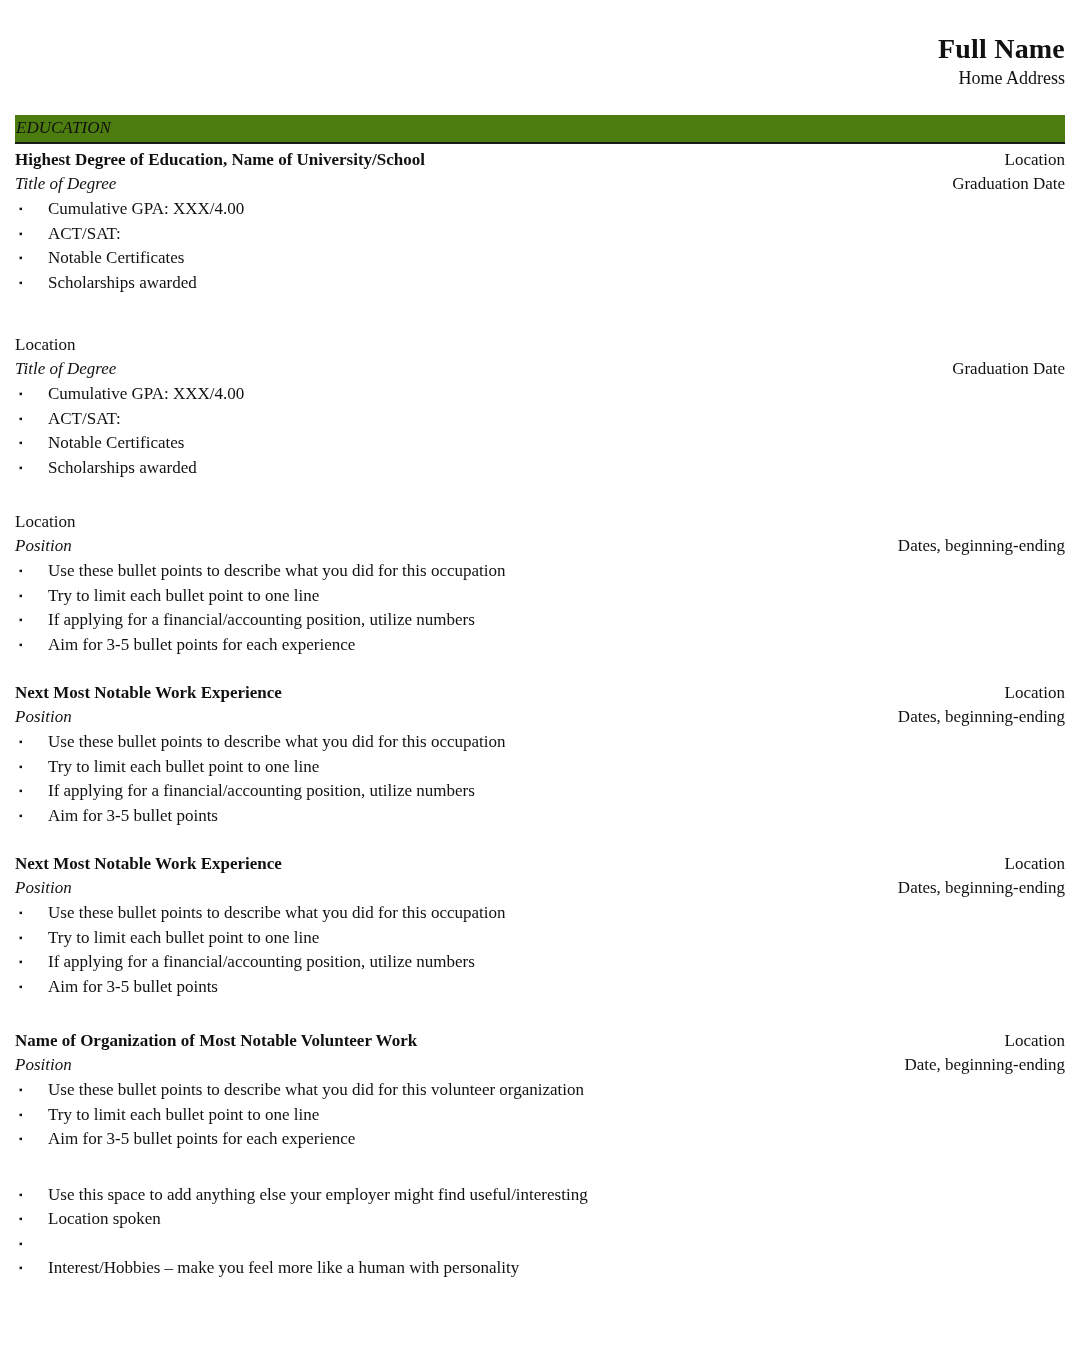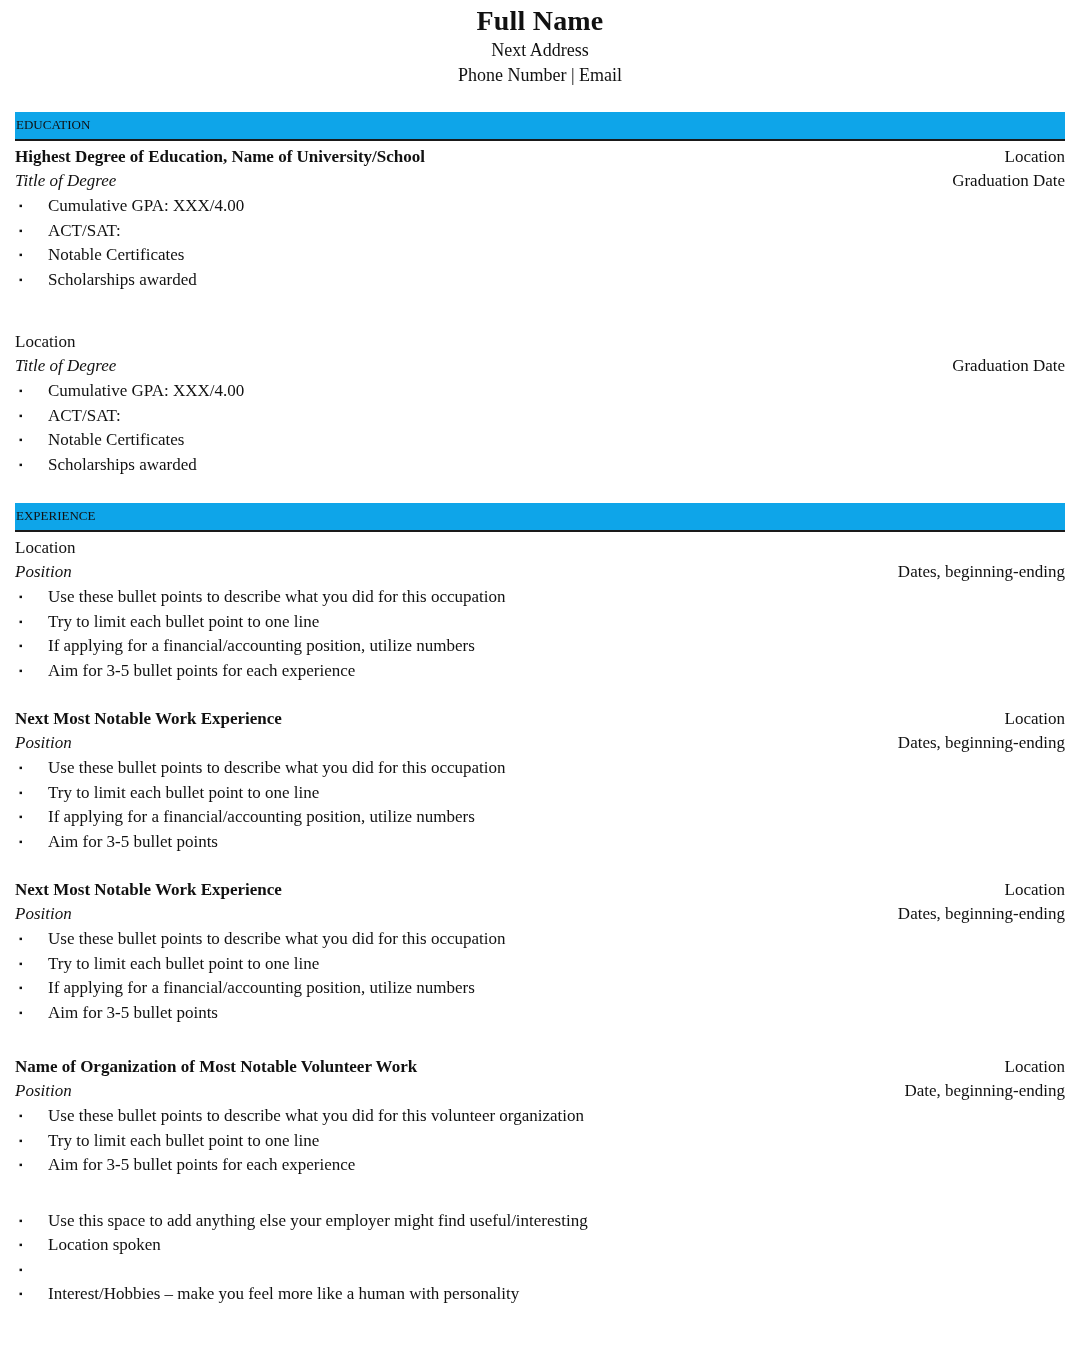--- a/index.html
+++ b/index.html
@@ -12,37 +12,38 @@
     min-height: 1346px;
     box-sizing: border-box;
     padding: 4px 15px 24px 15px;
     font-family: "Liberation Serif", "DejaVu Serif", serif;
     font-size: 17px;
     line-height: 24px;
     color: #111111;
     background: #ffffff;
   }
   
-  .doc-header { text-align: center; }
+  .doc-header { text-align: right; margin-top: 28px; }
   .doc-name {
     font-size: 28px;
     line-height: 34px;
     font-weight: bold;
     letter-spacing: 0.2px;
   }
   .doc-line { font-size: 18px; line-height: 25px; }
   
   .section { margin-top: 26px; }
   .section:first-of-type { margin-top: 24px; }
   .section-title {
-    font-size: 13px;
+    font-size: 17px;
     line-height: 24px;
     padding: 1px 3px 2px 1px;
-    background: #0ea5e9;
+    background: #4d7c0f;
     border-bottom: 2px solid #1a1a1a;
+    font-style: italic;
   }
   .section-entries { padding-top: 4px; }
   
   .entry { margin-bottom: 24px; }
   .entry:last-child { margin-bottom: 0; }
   .entry.gap-after { margin-bottom: 38px; }
   .row {
     display: flex;
     justify-content: space-between;
     align-items: flex-end;
@@ -69,22 +70,21 @@
     box-sizing: border-box;
   }
 </style>
 </head>
 <body>
 
 <div class="page">
 
   <div class="doc-header">
     <div class="doc-name">Full Name</div>
-    <div class="doc-line">Next Address</div>
-    <div class="doc-line">Phone Number | Email</div>
+    <div class="doc-line">Home Address</div>
   </div>
 
   <div id="sections">
     <div class="section">
       <div class="section-title">EDUCATION</div>
       <div class="section-entries">
     <div class="entry gap-after">
       <div class="row">
         <span class="entry-title">Highest Degree of Education, Name of University/School</span>
         <span class="right">Location</span>
@@ -143,21 +143,20 @@
     <li class="bullet">
       <span class="sq">▪</span>
       <span class="bullet-text">Scholarships awarded</span>
     </li>
   </ul>
     </div>
   </div>
     </div>
 
     <div class="section">
-      <div class="section-title">EXPERIENCE</div>
       <div class="section-entries">
     <div class="entry">
       <div class="row">
         <span class="right">Location</span>
       </div>
       <div class="row">
         <span class="entry-position">Position</span>
         <span class="right">Dates, beginning-ending</span>
       </div>
       <ul class="bullets">

